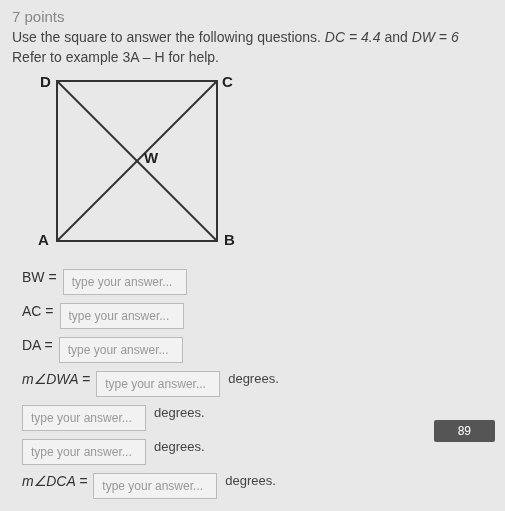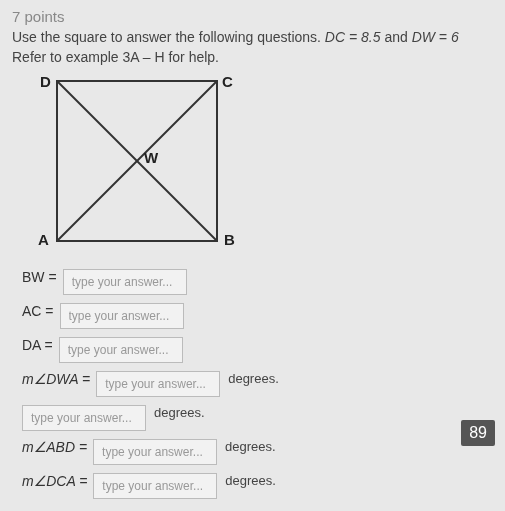--- a/index.html
+++ b/index.html
@@ -72,33 +72,33 @@
       margin-left: 8px;
       font-size: 13px;
       color: #444;
     }
     .badge {
       position: absolute;
       right: 10px;
       top: 420px;
       background: #555;
       color: #fff;
-      font-size: 16px;
-      padding: 4px 8px;
+      font-size: 12px;
+      padding: 4px 24px;
       border-radius: 2px;
     }
   </style>
 </head>
 <body>
 
 <div class="points">7 points</div>
 
 <div class="instruction">
   <span>Use the square to answer the following questions. </span>
-  <span class="italic">DC = 8.5</span>
+  <span class="italic">DC = 4.4</span>
   <span> and </span>
   <span class="italic">DW = 6</span>
 </div>
 
 <div class="refer">Refer to example 3A – H for help.</div>
 
 <div class="figure">
   <svg width="200" height="180">
     <rect x="25" y="10" width="160" height="160" fill="none" stroke="#333" stroke-width="2"></rect>
     <line x1="25" y1="10" x2="185" y2="170" stroke="#333" stroke-width="2"></line>
@@ -127,21 +127,20 @@
   <div class="row">
     <span class="lbl italic">m∠DWA =</span>
     <input type="text" placeholder="type your answer..." style="">
     <span class="unit">degrees.</span>
   </div>
   <div class="row">
     <input type="text" placeholder="type your answer..." style="">
     <span class="unit">degrees.</span>
   </div>
   <div class="row">
-    <span class="lbl italic">m∠ABD =</span>
     <input type="text" placeholder="type your answer..." style="">
     <span class="unit">degrees.</span>
   </div>
   <div class="row">
     <span class="lbl italic">m∠DCA =</span>
     <input type="text" placeholder="type your answer..." style="">
     <span class="unit">degrees.</span>
   </div>
 </div>
 

